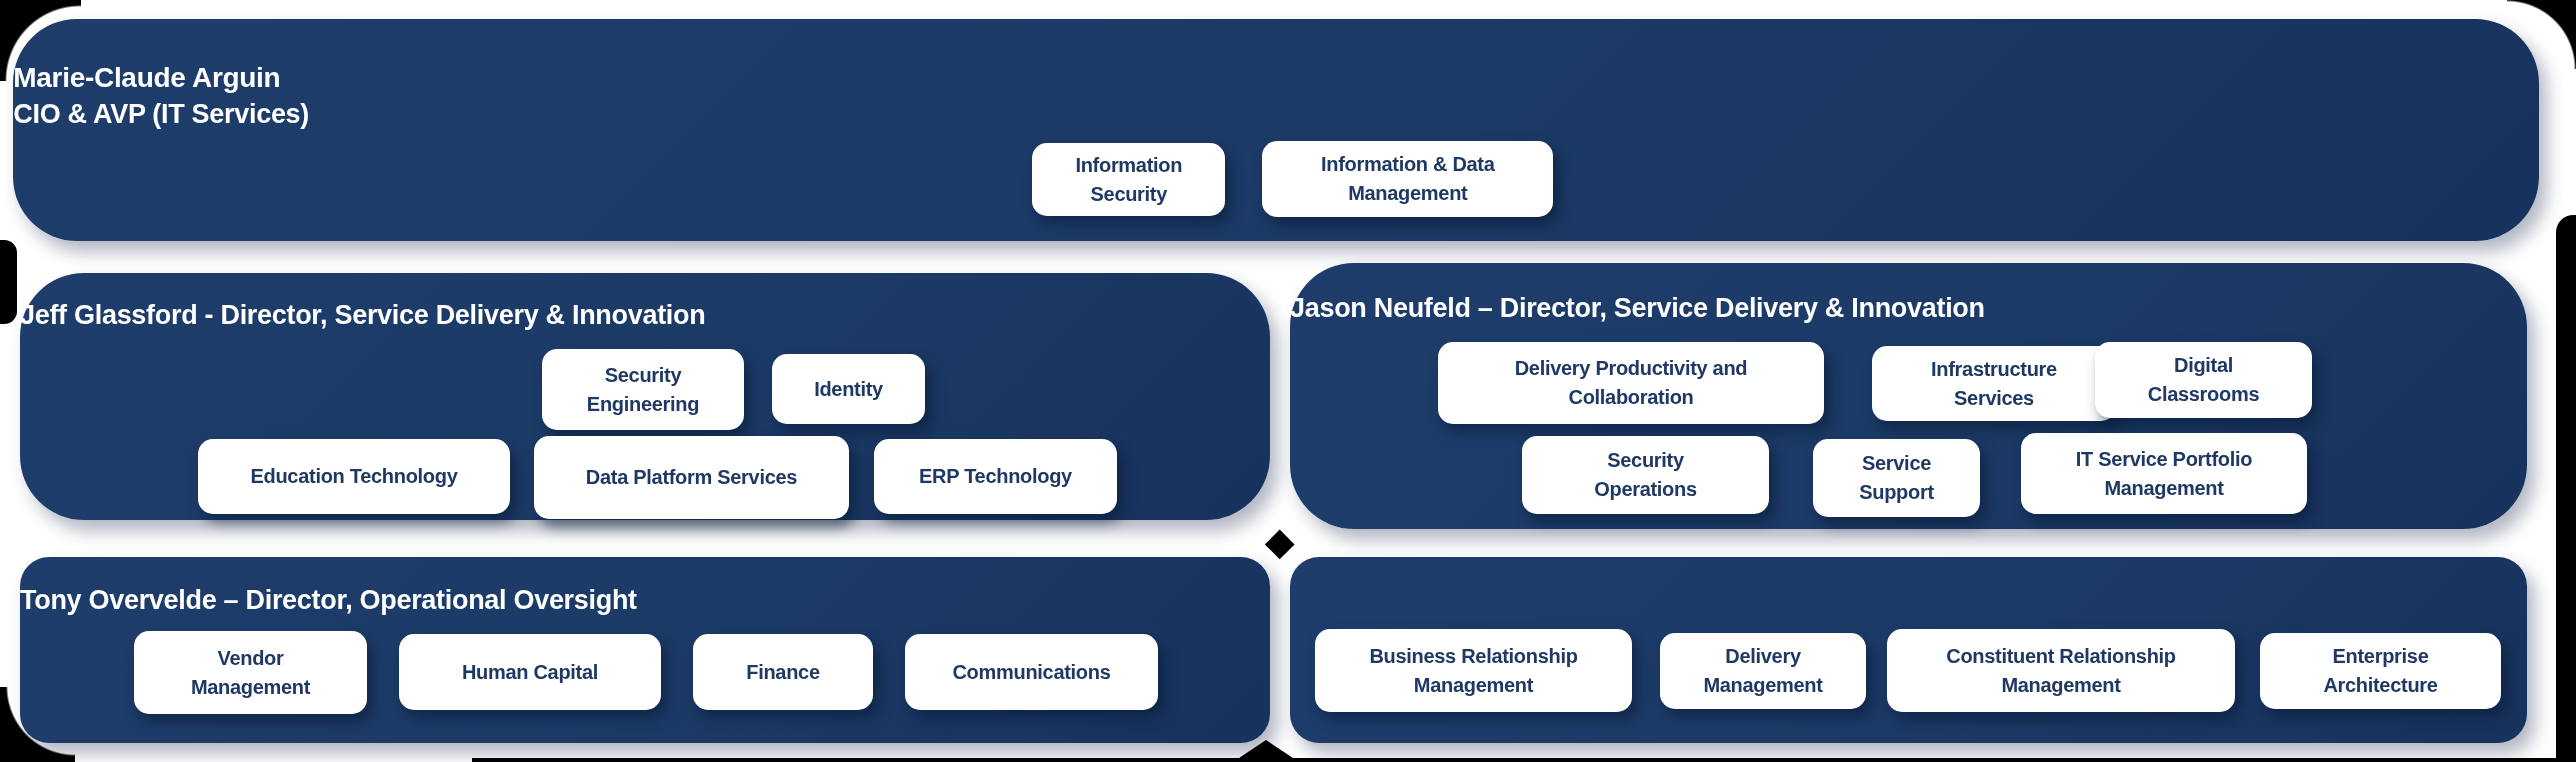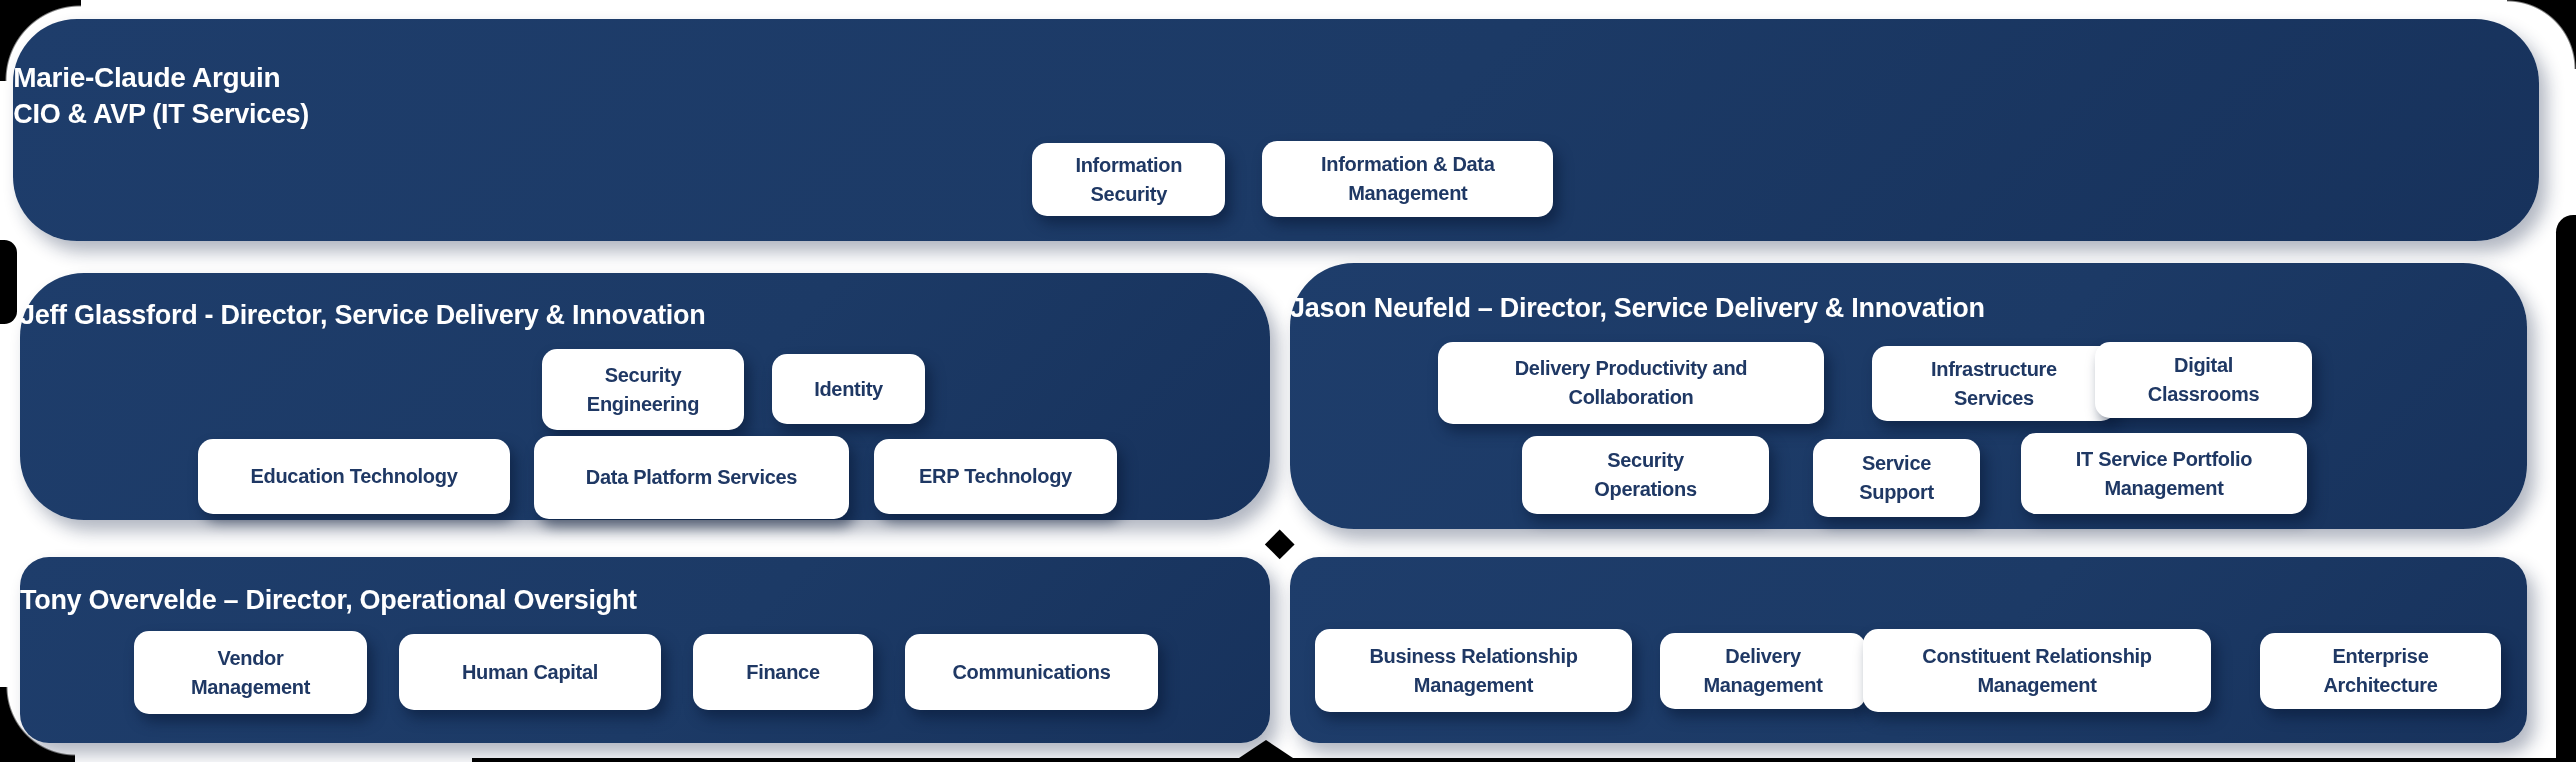--- a/index.html
+++ b/index.html
@@ -114,21 +114,21 @@
     <div class="chip" style="left:673px;top:77px;width:180px;height:76px;">Finance</div>
     <div class="chip" style="left:379px;top:77px;width:262px;height:76px;">Human Capital</div>
     <div class="chip" style="left:885px;top:77px;width:253px;height:76px;">Communications</div>
   </div>
 
   <div class="org-box small-radius" style="left:1290px;top:557px;width:1237px;height:186px;">
     <div class="chip" style="left:25px;top:72px;width:317px;height:83px;">Business Relationship
 Management</div>
     <div class="chip" style="left:370px;top:76px;width:206px;height:76px;">Delivery
 Management</div>
-    <div class="chip" style="left:573px;top:72px;width:348px;height:83px;">Constituent Relationship
+    <div class="chip" style="left:597px;top:72px;width:348px;height:83px;">Constituent Relationship
 Management</div>
     <div class="chip" style="left:970px;top:76px;width:241px;height:76px;">Enterprise
 Architecture</div>
   </div>
 
   <div class="edge corner-tl"></div>
   <div class="edge corner-tr"></div>
   <div class="edge corner-bl"></div>
   <div class="edge left-sliver"></div>
   <div class="edge right-strip"></div>

